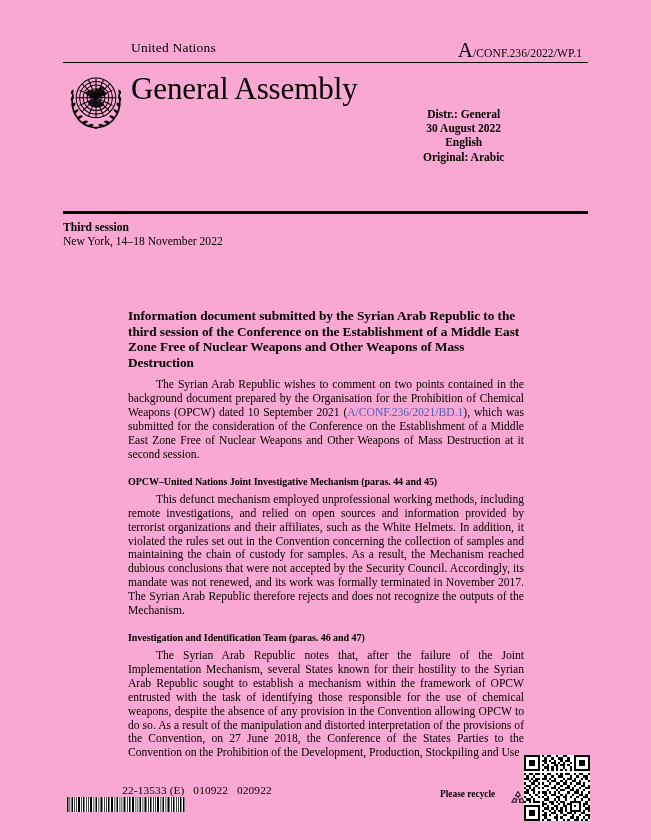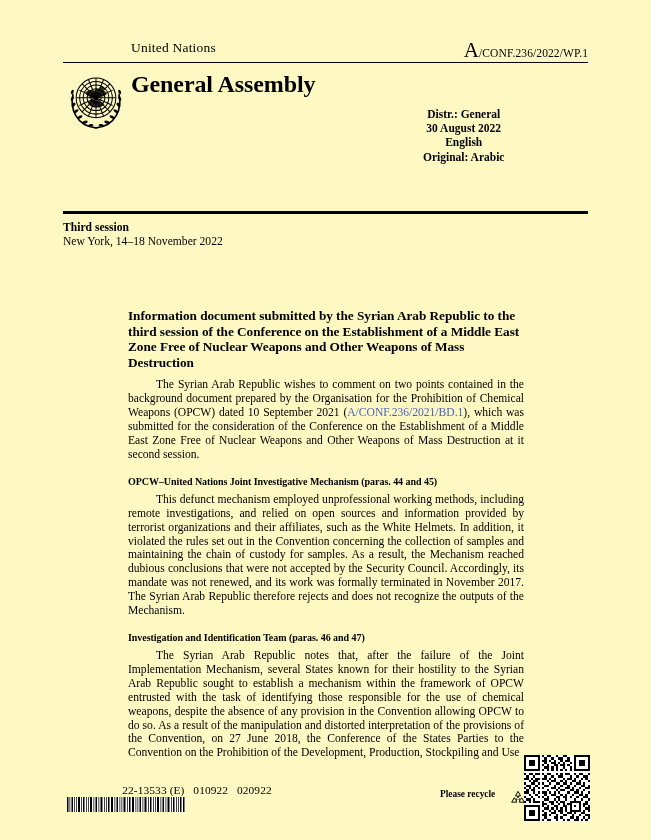--- a/index.html
+++ b/index.html
@@ -14,21 +14,21 @@
     font-family: "Liberation Serif", "DejaVu Serif", serif;
     color: #000000;
     overflow: hidden;
   }
 
   .page {
     position: absolute;
     left: 0; top: 0;
     width: 651px;
     height: 840px;
-    background: #fef9c3;
+    background: #f9a8d4;
   }
 
   
   .masthead {
     position: absolute;
     left: 63px;
     top: 40px;
     width: 525px;
   }
   .mast-row-top {
@@ -38,21 +38,21 @@
   .un-name {
     position: absolute;
     left: 68px;
     top: 0px;
     font-size: 13.5px;
     letter-spacing: 0.2px;
     white-space: nowrap;
   }
   .doc-symbol {
     position: absolute;
-    right: 0px;
+    right: 6px;
     top: -2px;
     white-space: nowrap;
     text-align: right;
   }
   .doc-symbol .sym-a {
     font-size: 21px;
     font-family: "Liberation Serif", "DejaVu Serif", serif;
     vertical-align: baseline;
   }
   .doc-symbol .sym-rest {
@@ -82,22 +82,22 @@
     left: 0px;
     top: 2px;
     width: 66px;
     height: 64px;
   }
 
   .ga-title {
     position: absolute;
     left: 68px;
     top: 4px;
-    font-size: 24px;
-    font-weight: bold;
+    font-size: 31px;
+    font-weight: normal;
     letter-spacing: -0.1px;
     white-space: nowrap;
   }
 
   .distr-block {
     position: absolute;
     left: 360px;
     top: 40px;
     font-size: 11.5px;
     line-height: 14.2px;

